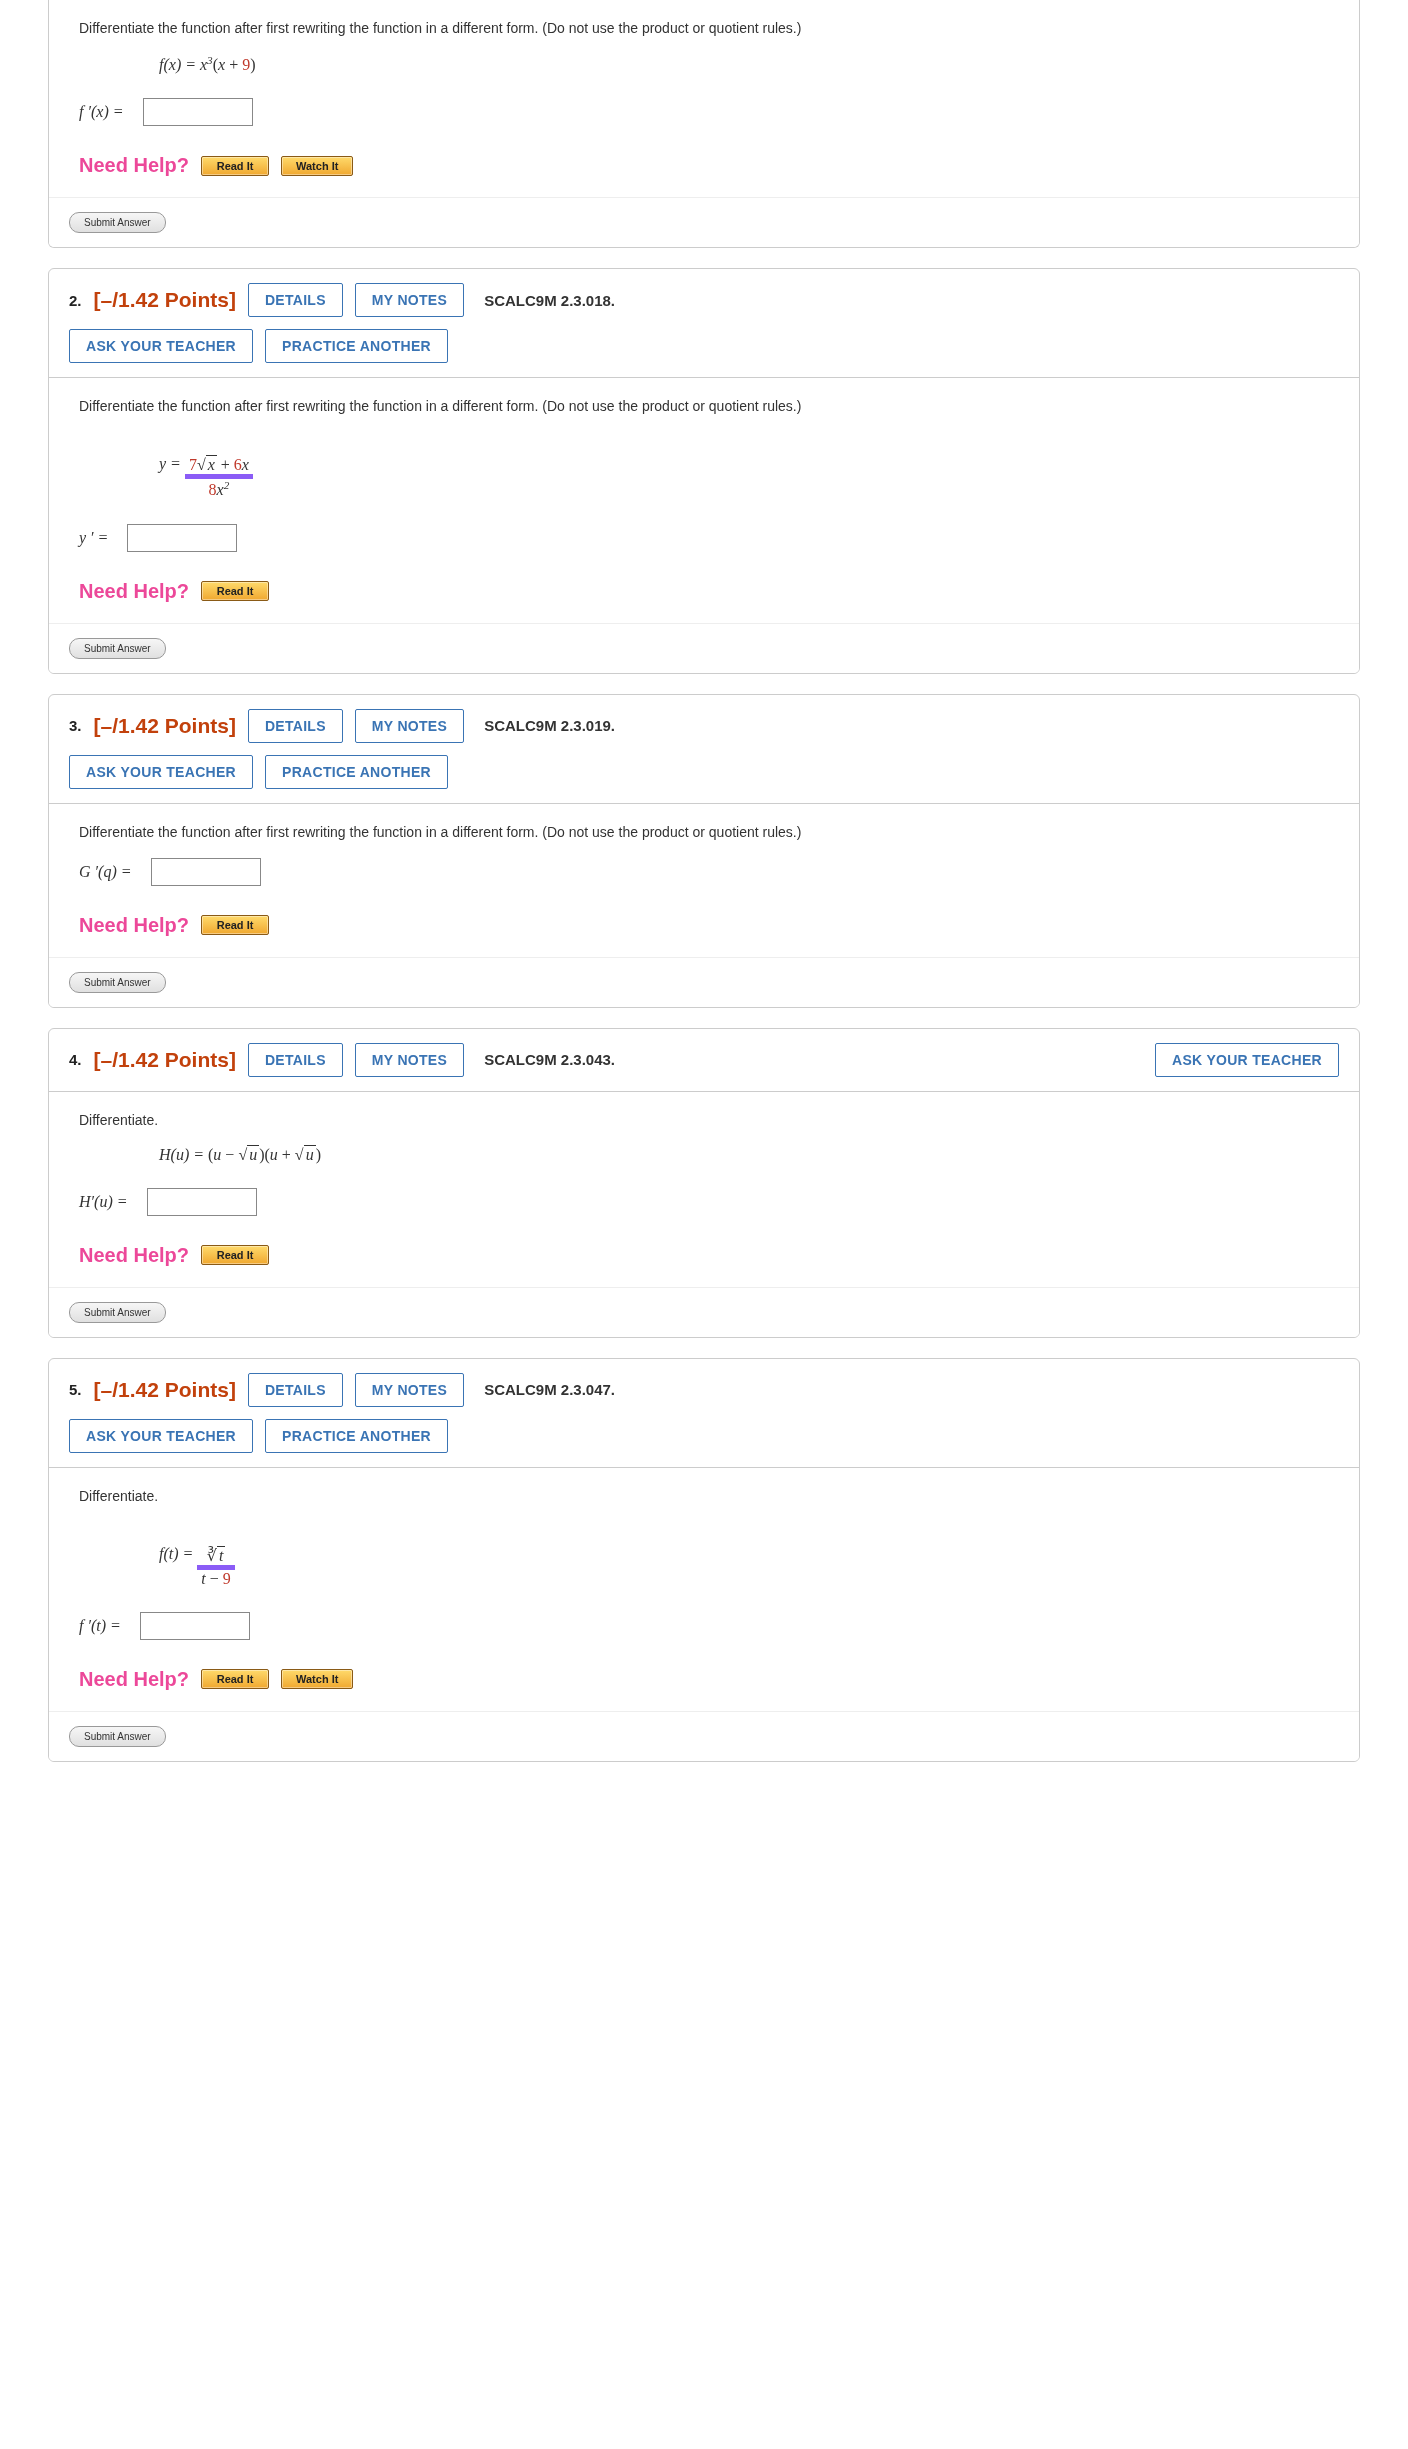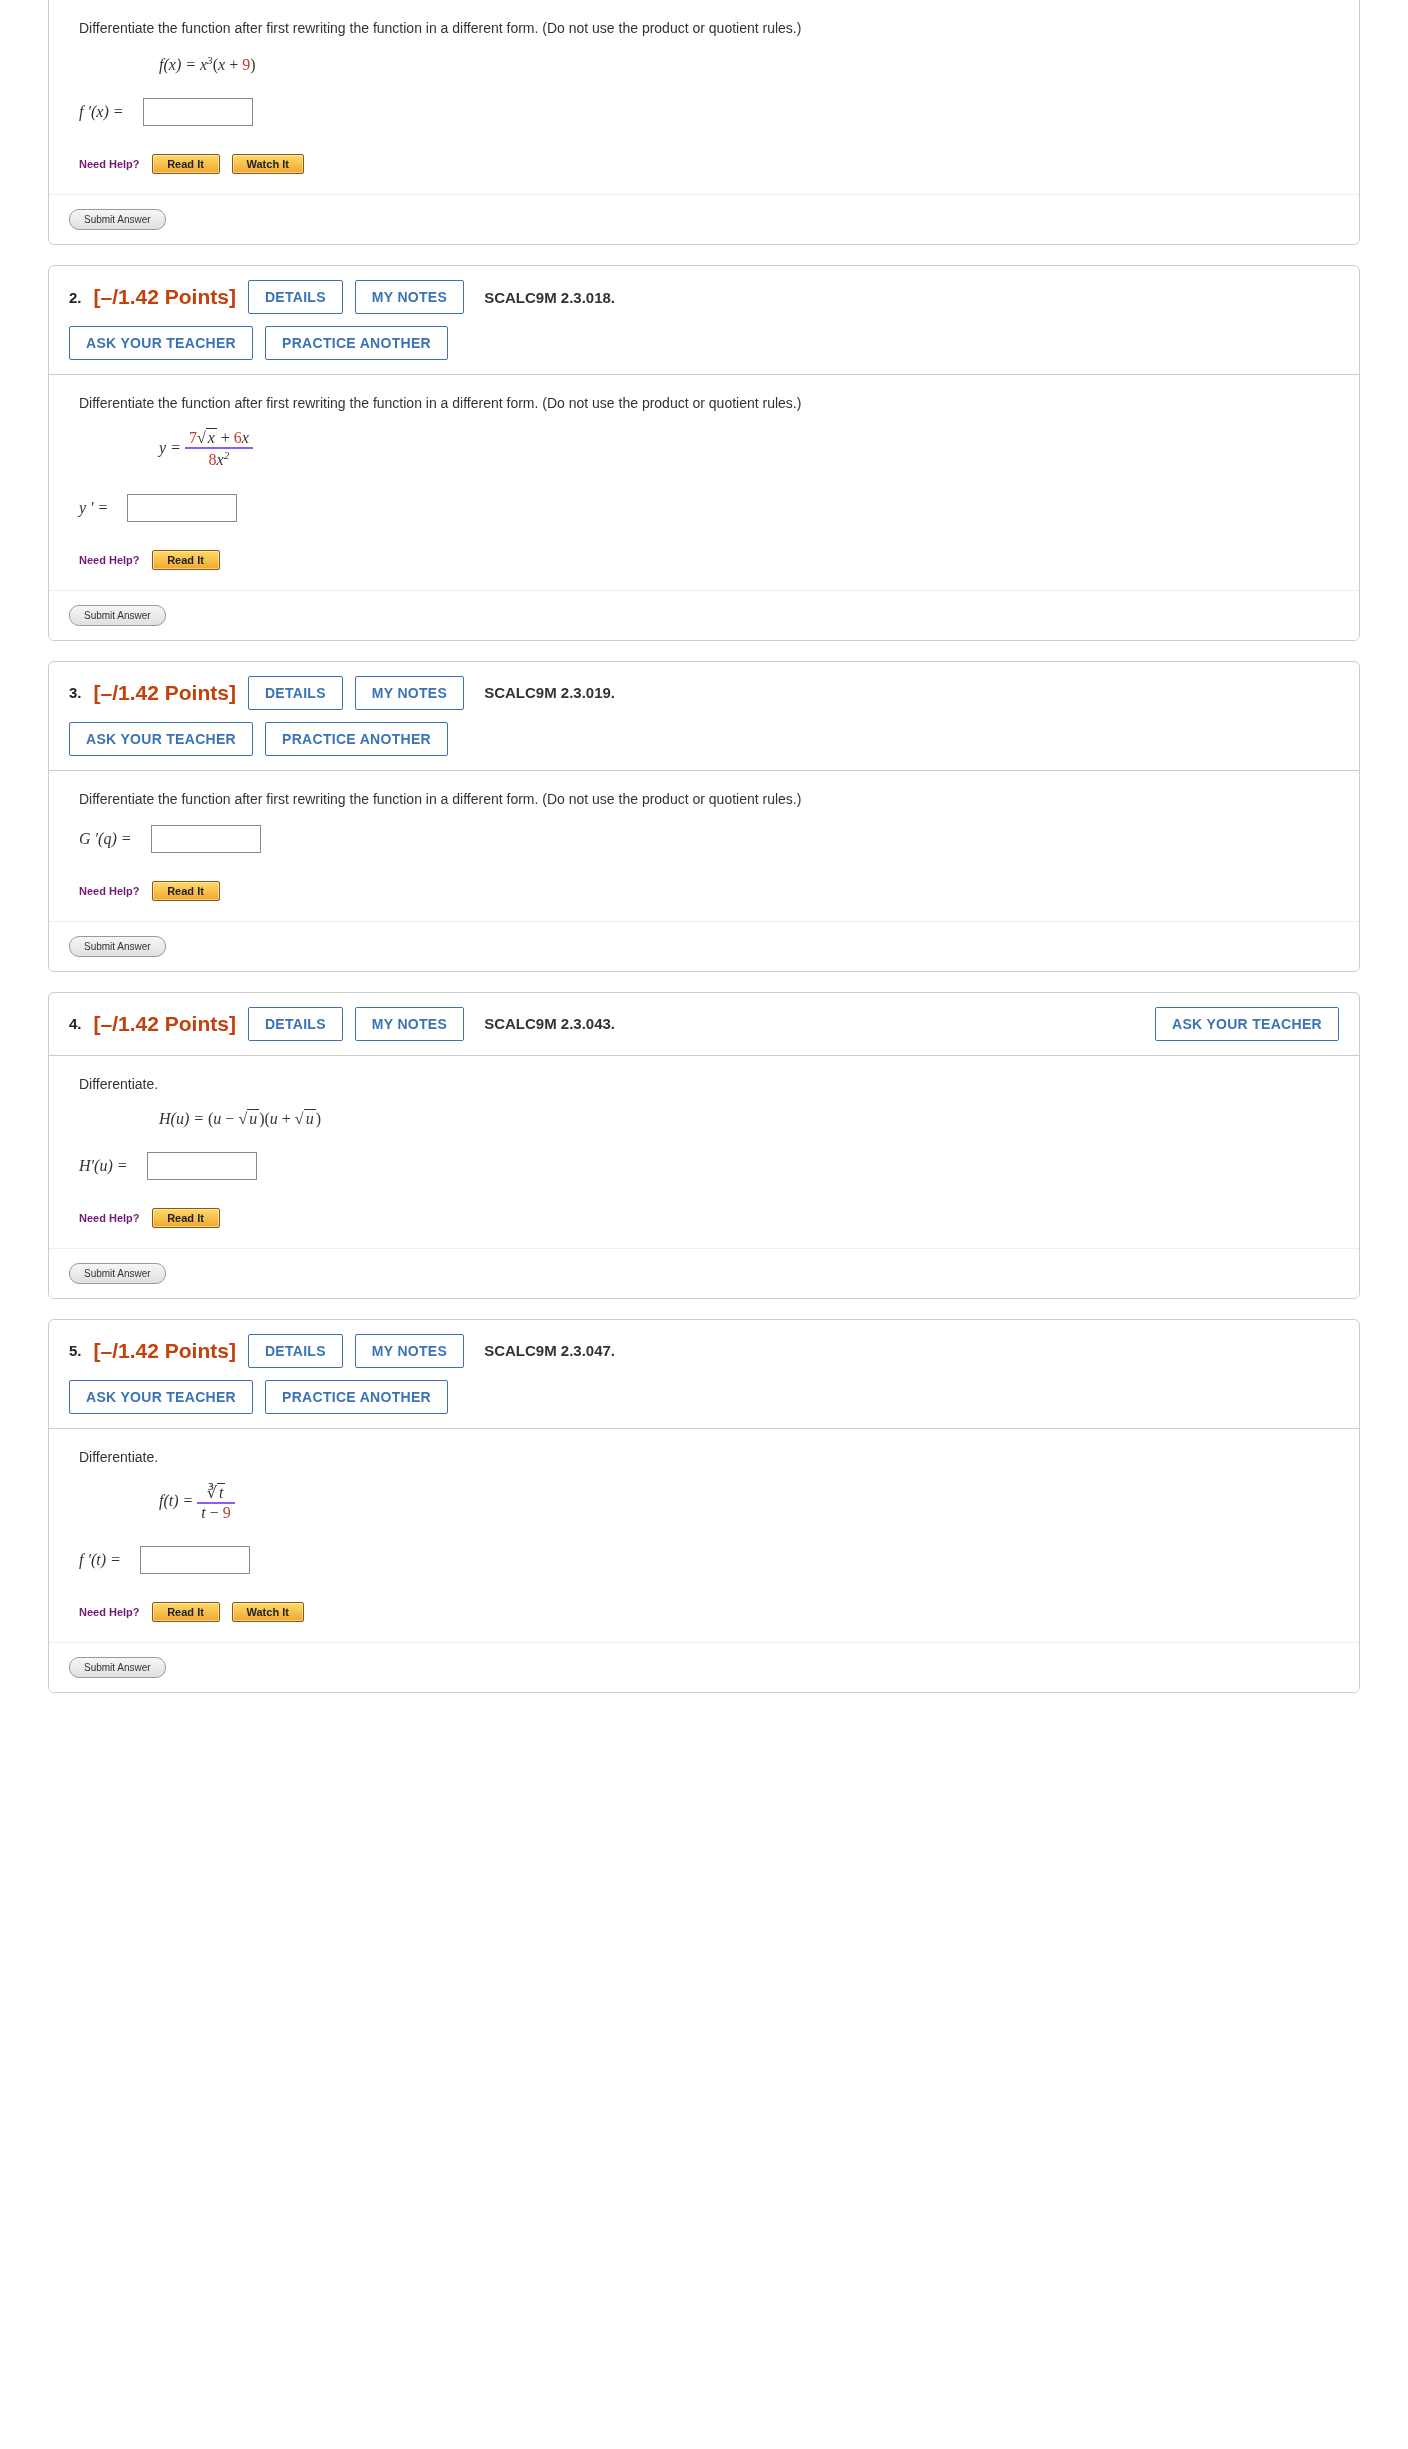--- a/index.html
+++ b/index.html
@@ -88,23 +88,23 @@
     font-size: 13px;
     padding: 2px 4px;
   }
   .need-help {
     display: flex;
     align-items: center;
     gap: 12px;
     margin-top: 28px;
   }
   .need-help-label {
-    color: #701a75;
-    font-weight: bold;
-    font-size: 11px;
+    color: #ec4899;
+    font-weight: bold;
+    font-size: 20px;
   }
   .gold-btn {
     display: inline-flex;
     align-items: center;
     justify-content: center;
     padding: 3px 14px;
     background: linear-gradient(to bottom, #ffda6b, #f0a830);
     border: 1px solid #8a5a16;
     font-size: 11px;
     font-weight: bold;
@@ -125,21 +125,21 @@
     border-radius: 10px;
     font-size: 10px;
     color: #333;
     cursor: pointer;
   }
   .frac {
     display: inline-block;
     vertical-align: middle;
     text-align: center;
   }
-  .frac .num { display:block; border-bottom:2px solid #8b5cf6; padding:0 4px; }
+  .frac .num { display:block; border-bottom:5px solid #8b5cf6; padding:0 4px;margin-top:24px; }
   .frac .den { display:block; padding:0 4px; }
   .sqrt { display:inline-block; }
   .sqrt::before { content:"√"; font-style:normal; }
   .sqrt-body { border-top:1px solid #333; padding:0 2px; }
   .cuberoot::before { content:"∛"; font-style:normal; }
   sup { font-size:0.7em; }
   .header-combined {
     padding: 14px 20px;
     border-bottom: 1px solid #ccc;
   }

